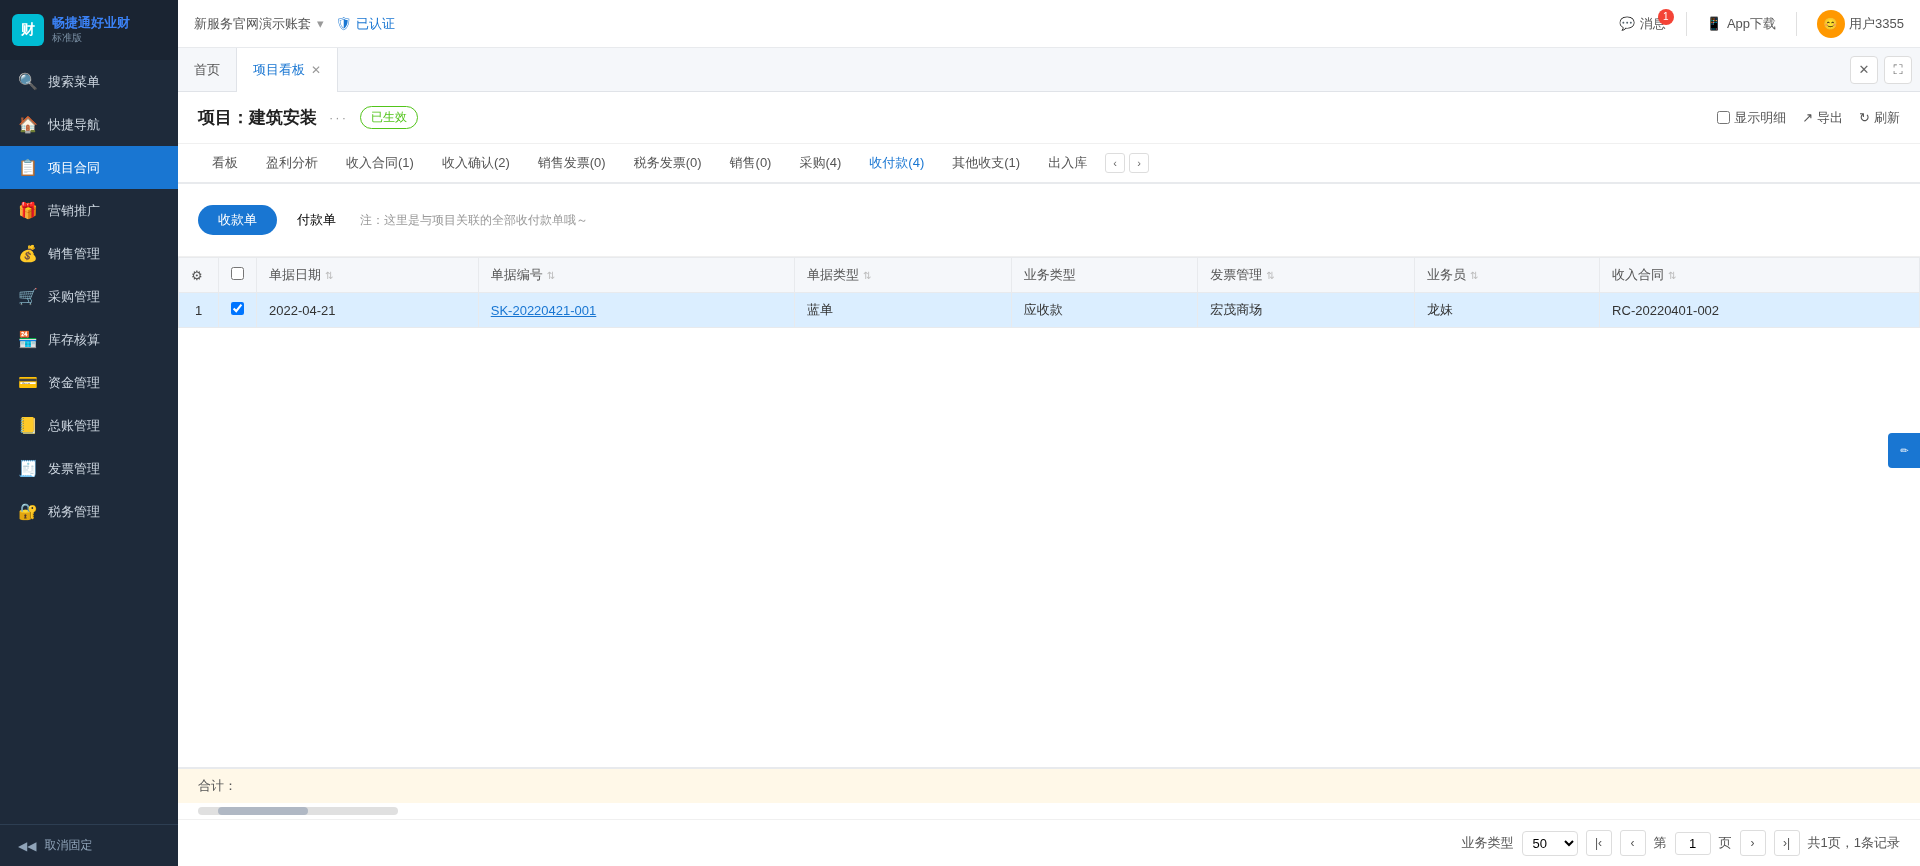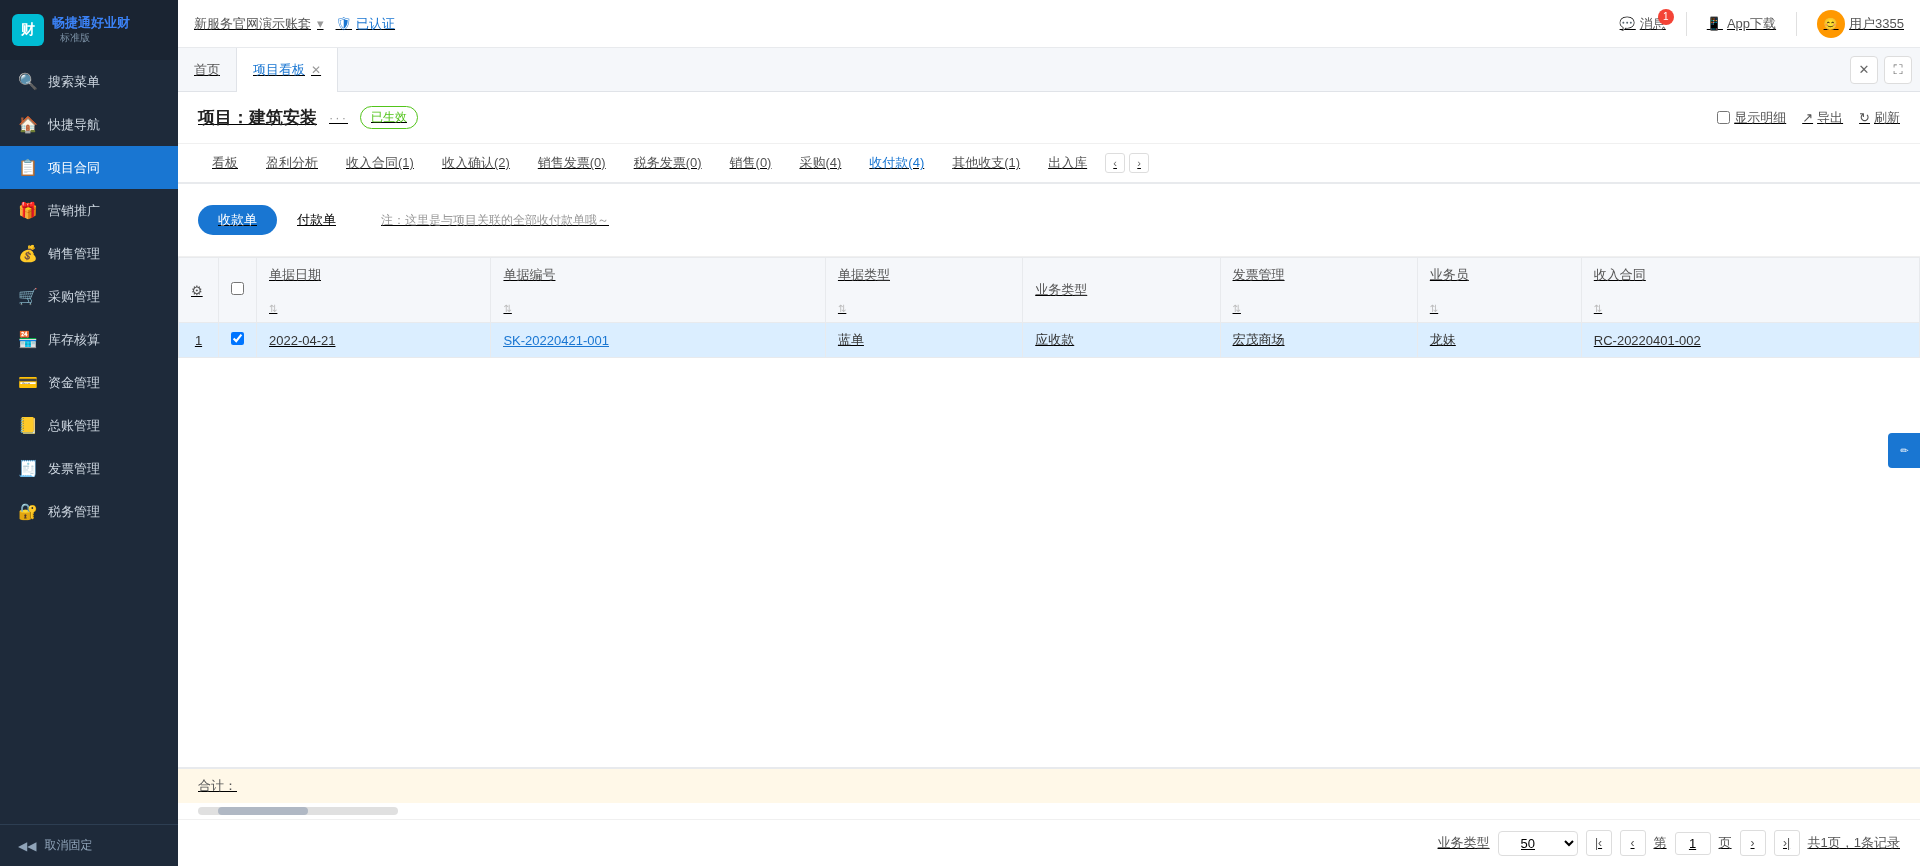--- a/index.html
+++ b/index.html
@@ -23,21 +23,21 @@
       gap: 8px;
     }
     .sidebar-logo {
       width: 32px; height: 32px;
       background: #00bcd4;
       border-radius: 6px;
       display: flex; align-items: center; justify-content: center;
       color: white; font-size: 14px; font-weight: bold;
     }
     .sidebar-title { font-size: 13px; color: #3b82f6; font-weight: bold; line-height: 1.3; }
-    .sidebar-edition { font-size: 10px; color: #7a8fa3; margin-left: 8px; }
+    .sidebar-edition { font-size: 10px; color: #7a8fa3; }
 
     .sidebar-scroll { flex: 1; overflow-y: auto; overflow-x: hidden; }
     .sidebar-scroll::-webkit-scrollbar { width: 4px; }
     .sidebar-scroll::-webkit-scrollbar-thumb { background: #3a4d62; }
 
     .sidebar-item {
       display: flex; align-items: center; gap: 10px;
       padding: 12px 18px;
       cursor: pointer;
       color: #cdd6e0;
@@ -54,21 +54,20 @@
       color: #8fa3b8; font-size: 12px; cursor: pointer;
     }
 
     
     .main {
       flex: 1;
       display: flex;
       flex-direction: column;
       background: #f0abfc;
       overflow: hidden;
-      text-decoration: underline;
     }
 
     
     .topbar {
       background: white;
       height: 48px;
       display: flex;
       align-items: center;
       padding: 0 16px;
       border-bottom: 1px solid #e8eaed;
@@ -216,21 +215,21 @@
     .inner-tab {
       padding: 6px 20px;
       font-size: 13px;
       cursor: pointer;
       border-radius: 20px;
     }
     .inner-tab.active {
       background: #1976d2;
       color: white;
     }
-    .inner-note { font-size: 12px; color: #999; margin-left: 25px; }
+    .inner-note { font-size: 12px; color: #999; margin-left: 4px; }
 
     
     .table-wrap {
       flex: 1;
       overflow: auto;
       padding: 0;
     }
     .data-table {
       width: 100%;
       border-collapse: collapse;
@@ -245,21 +244,21 @@
       white-space: nowrap;
       text-align: left;
     }
     .data-table tbody td {
       border: 1px solid #e8eaed;
       padding: 8px 12px;
       color: #333;
       white-space: nowrap;
     }
     .data-table tbody tr.selected td { background: #dbeeff; }
-    .th-sort { display: flex; align-items: flex-start; gap: 19px; flex-direction: column; }
+    .th-sort { display: flex; align-items: center; gap: 4px; }
     .sort-icon { color: #bbb; font-size: 10px; }
     .link { color: #1976d2; text-decoration: underline; cursor: pointer; }
     .row-num { color: #666; text-align: center; }
     .gear-col { width: 40px; text-align: center; }
 
     
     .table-footer {
       background: #fff8e8;
       border-top: 2px solid #e8eaed;
       padding: 8px 20px;
@@ -293,21 +292,21 @@
       padding: 10px 20px;
       gap: 8px;
       font-size: 13px;
       color: #555;
       border-top: 1px solid #f0f0f0;
       flex-shrink: 0;
     }
     .page-size-select {
       border: 1px solid #ddd;
       border-radius: 4px;
-      padding: 3px 18px;
+      padding: 3px 6px;
       font-size: 13px;
       background: white;
       cursor: pointer;
     }
     .page-btn {
       width: 26px; height: 26px;
       border: 1px solid #ddd;
       border-radius: 3px;
       background: white;
       cursor: pointer;

